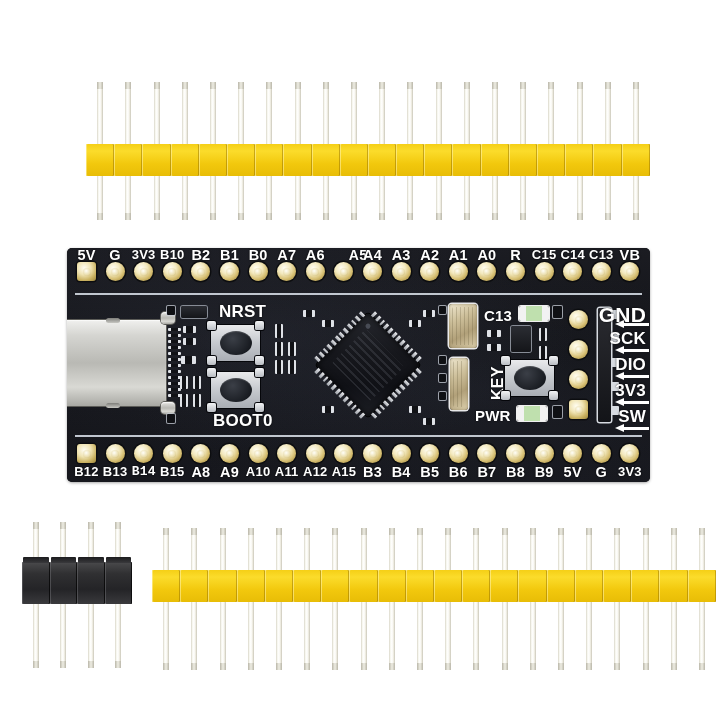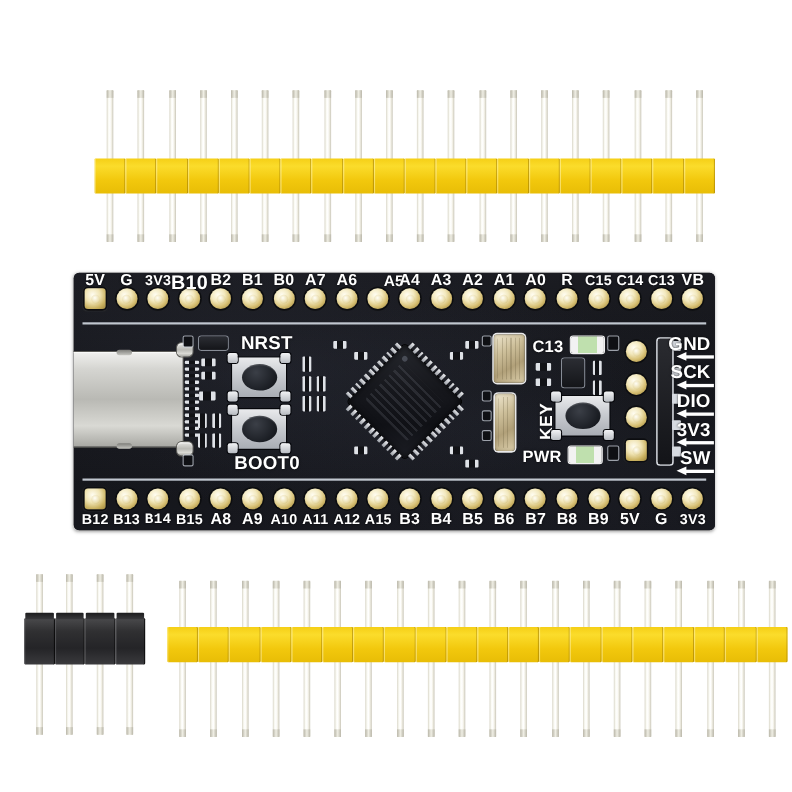--- a/index.html
+++ b/index.html
@@ -323,21 +323,21 @@
           <div class="hole"></div>
         </div>
         <div class="pad" style="left:553.4px;top:14px;">
           <div class="hole"></div>
         </div>
       </div>
     <div id="lblrow-top">
         <div class="lbl" style="left:19.5px;top:0px;font-size:14.5px;transform:translateX(-50%);">5V</div>
         <div class="lbl" style="left:48.1px;top:0px;font-size:14.5px;transform:translateX(-50%);">G</div>
         <div class="lbl" style="left:76.7px;top:0px;font-size:13px;transform:translateX(-50%);">3V3</div>
-        <div class="lbl" style="left:105.30000000000001px;top:0px;font-size:18px;transform:translateX(-50%);">B10</div>
+        <div class="lbl" style="left:105.30000000000001px;top:0px;font-size:13px;transform:translateX(-50%);">B10</div>
         <div class="lbl" style="left:133.9px;top:0px;font-size:14.5px;transform:translateX(-50%);">B2</div>
         <div class="lbl" style="left:162.5px;top:0px;font-size:14.5px;transform:translateX(-50%);">B1</div>
         <div class="lbl" style="left:191.10000000000002px;top:0px;font-size:14.5px;transform:translateX(-50%);">B0</div>
         <div class="lbl" style="left:219.70000000000002px;top:0px;font-size:14.5px;transform:translateX(-50%);">A7</div>
         <div class="lbl" style="left:248.3px;top:0px;font-size:14.5px;transform:translateX(-50%);">A6</div>
         <div class="lbl" style="left:291px;top:0px;font-size:14px;transform:translateX(-50%);">A5</div>
         <div class="lbl" style="left:305.5px;top:0px;font-size:14.5px;transform:translateX(-50%);">A4</div>
         <div class="lbl" style="left:334.1px;top:0px;font-size:14.5px;transform:translateX(-50%);">A3</div>
         <div class="lbl" style="left:362.70000000000005px;top:0px;font-size:14.5px;transform:translateX(-50%);">A2</div>
         <div class="lbl" style="left:391.3px;top:0px;font-size:14.5px;transform:translateX(-50%);">A1</div>
@@ -628,21 +628,21 @@
         <div class="arrow" style="left:548px;top:150px;width:34px;">
           <div class="shaft" style="left:8px;width:26px;"></div>
           <div class="head" style="left:0px;border-right:9px solid #ffffff;"></div>
         </div>
         <div class="arrow" style="left:548px;top:176px;width:34px;">
           <div class="shaft" style="left:8px;width:26px;"></div>
           <div class="head" style="left:0px;border-right:9px solid #ffffff;"></div>
         </div>
       </div>
     <div id="swd-labels">
-        <div class="lbl" style="right:4px;top:56px;font-size:17px;">GND</div>
+        <div class="lbl" style="right:4px;top:56px;font-size:21px;">GND</div>
         <div class="lbl" style="right:4px;top:82px;font-size:17px;">SCK</div>
         <div class="lbl" style="right:4px;top:108px;font-size:17px;">DIO</div>
         <div class="lbl" style="right:4px;top:134px;font-size:17px;">3V3</div>
         <div class="lbl" style="right:4px;top:160px;font-size:17px;">SW</div>
       </div>
   </div>
 
   <div class="hdr blackbody" id="hdr-small" style="left:22px;top:522px;width:110px;height:146px;">
       <div class="pin up" style="left:10.75px;top:0px;height:44px;">
         <div class="tip" style="top:0;"></div>

